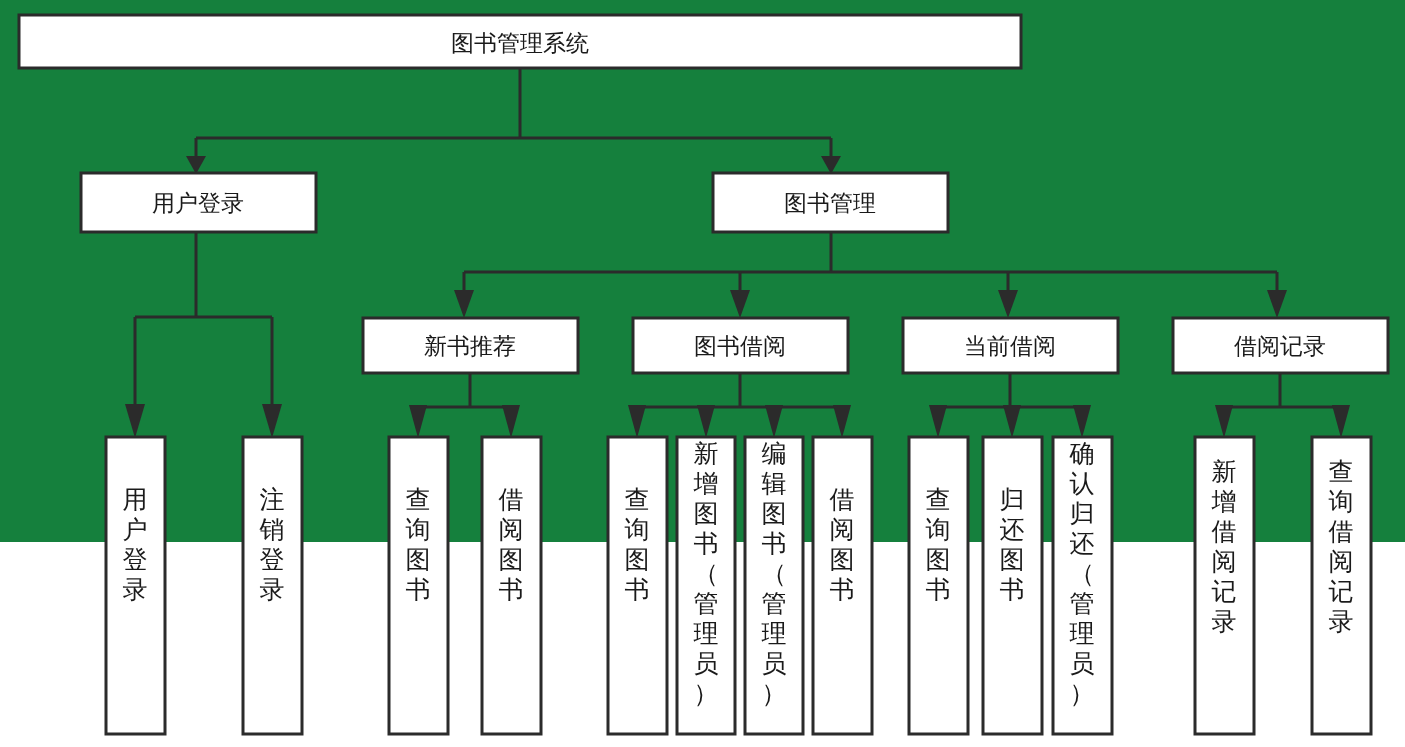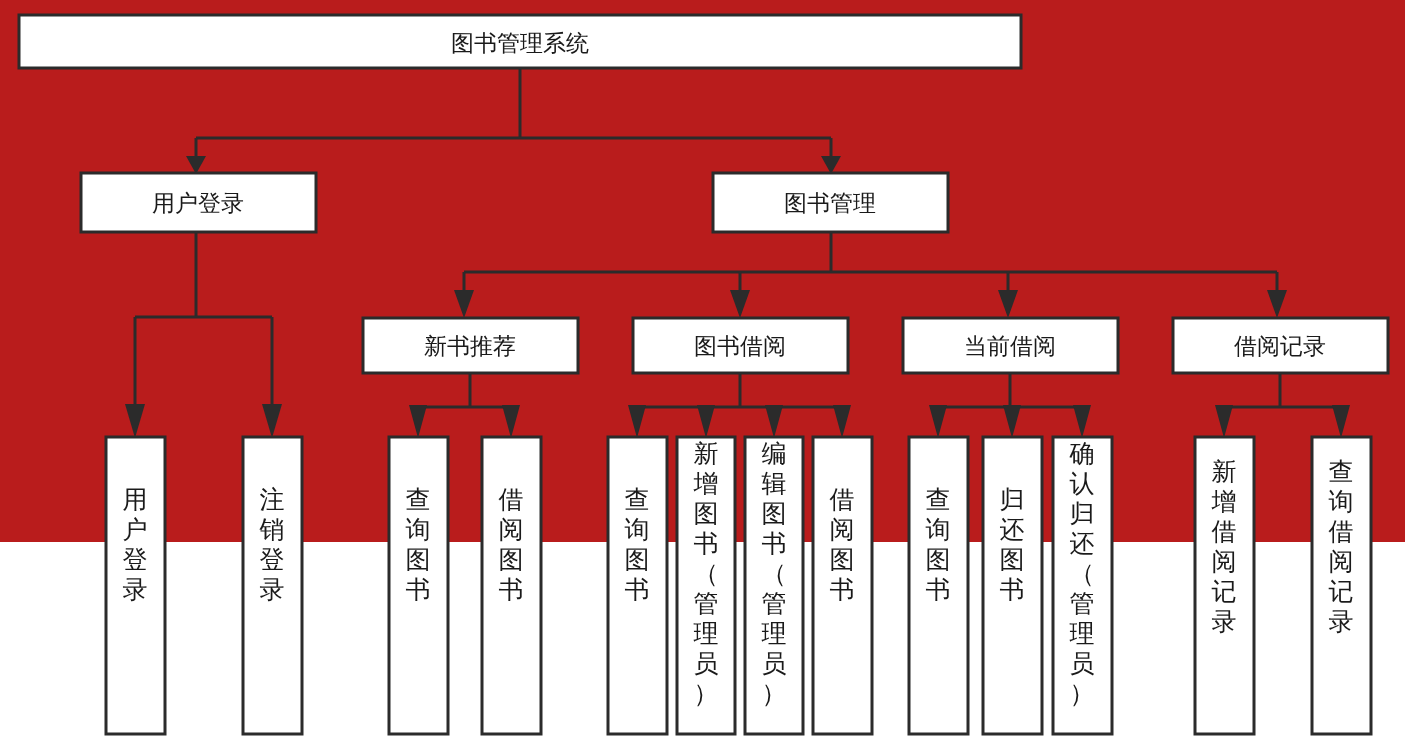--- a/index.html
+++ b/index.html
@@ -11,21 +11,21 @@
   body {
     font-family: "Liberation Sans", "DejaVu Sans", sans-serif;
     width: 1405px;
     height: 747px;
     overflow: hidden;
   }
   #diagram-root {
     position: relative;
     width: 1405px;
     height: 542px;
-    background: #b91c1c;
+    background: #15803d;
   }
   svg#tree-svg {
     position: absolute;
     top: 0;
     left: 0;
     width: 1405px;
     height: 747px;
     display: block;
   }
   .node-box {

